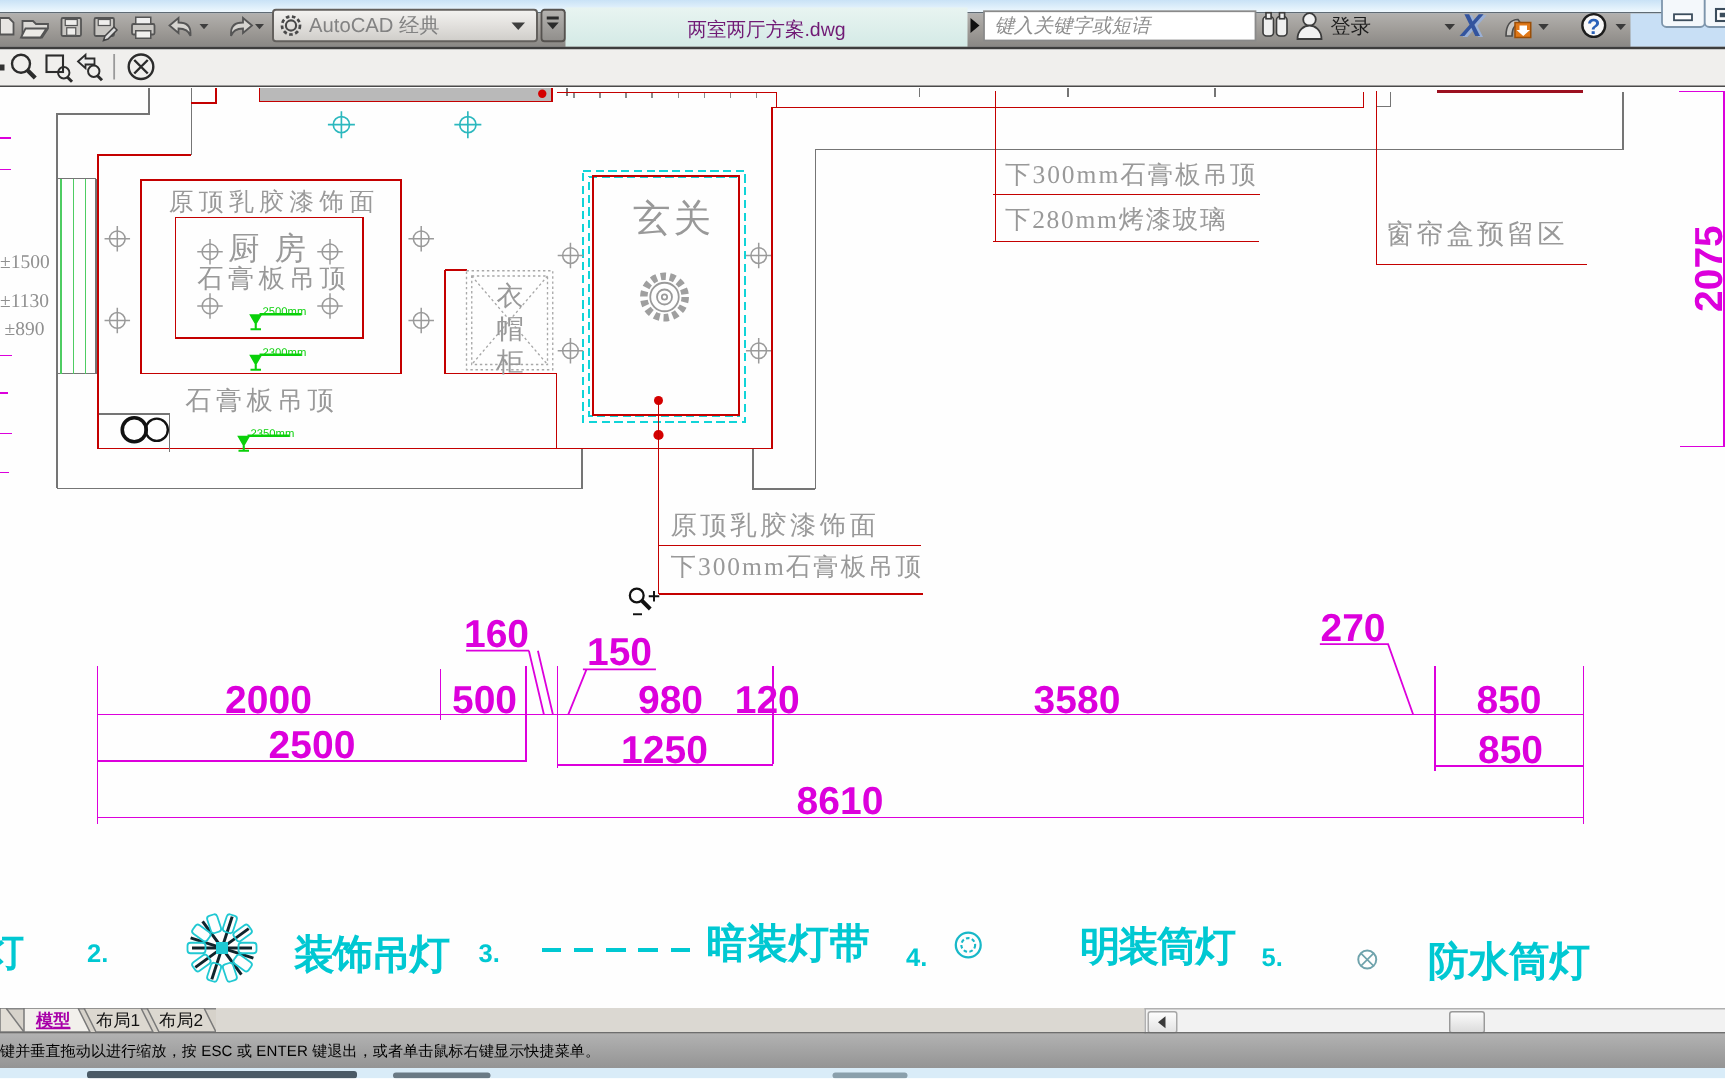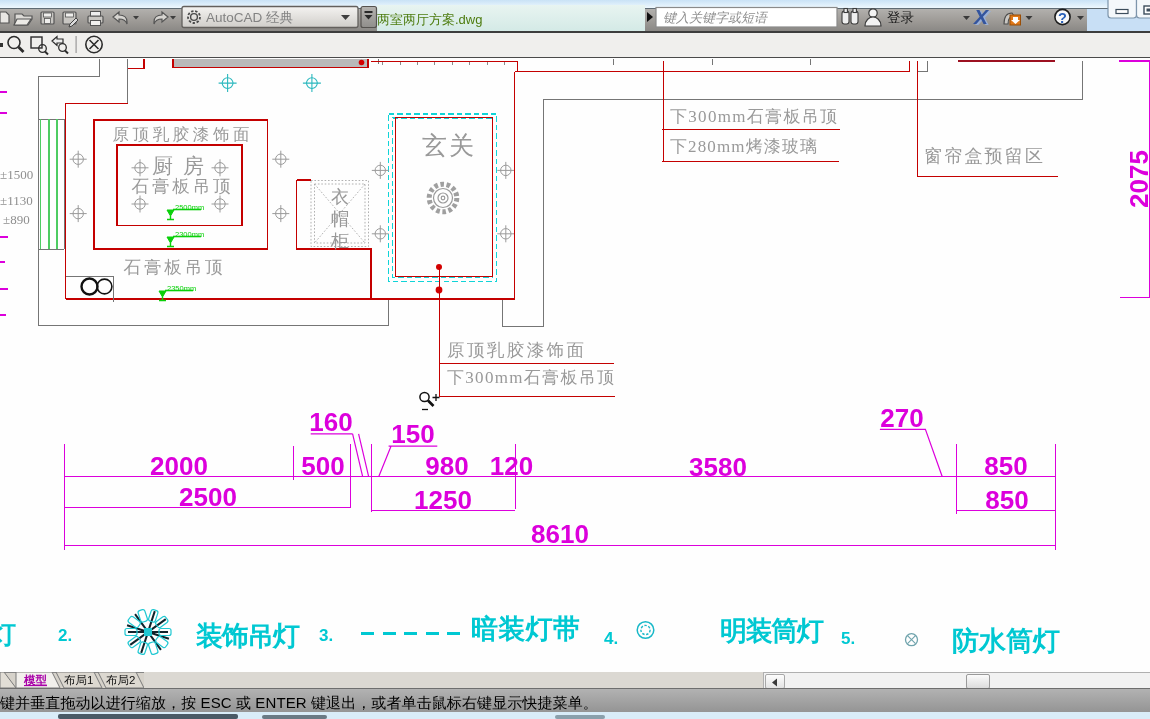--- a/index.html
+++ b/index.html
@@ -9,21 +9,21 @@
 </head>
 <body>
 <div class="page">
 
 <div class="abs" style="left:0;top:0;width:1150px;height:8px;background:linear-gradient(#c9e2f6,#eef8fe);border-bottom:1px solid #5f6b74;"></div>
 
 <div class="abs" style="left:0;top:9px;width:1150px;height:22px;background:linear-gradient(#b2b0ad,#9d9a96 55%,#8a8885);border-bottom:2px solid #3d3d3d;"></div>
 
 <div class="abs" style="left:377px;top:5px;width:268px;height:26px;background:linear-gradient(#e8f4f1,#d4eae6);"></div>
 
-<div class="abs" style="left:377px;top:11px;width:268px;font-size:13px;color:#4d7c0f;">两室两厅方案.dwg</div>
+<div class="abs" style="left:377px;top:11px;width:268px;text-align:center;font-size:13px;color:#701a75;">两室两厅方案.dwg</div>
 
 <div class="abs" style="left:1087px;top:9px;width:63px;height:22px;background:#c8dff5;"></div>
 
 <svg class="abs" style="left:0;top:0;" width="1150" height="35" viewBox="0 0 1150 35">
 
 <g>
         <path d="M0 12 h6 l3 3 v8 h-9 z" fill="#e8e6e3" stroke="#555" stroke-width="1.2"></path>
       </g>
 
 <g>
@@ -591,21 +591,21 @@
 
 <div class="abs" style="left:763px;top:672px;width:387px;height:16px;background:#f2f2f2;border:1px solid #b0b0b0;border-right:none;"></div>
 
 <div class="abs" style="left:765px;top:673.5px;width:18px;height:13px;background:linear-gradient(#fdfdfd,#e3e3e3);border:1px solid #a8a8a8;border-radius:2px;"><svg width="18" height="13">
         <path d="M11 2.5 L6 6.5 L11 10.5 z" fill="#3a3a3a"></path>
       </svg></div>
 
 <div class="abs" style="left:966px;top:673.5px;width:22px;height:13px;background:linear-gradient(#fbfbfb,#dcdcdc);border:1px solid #9a9a9a;border-radius:2px;"></div>
 
 <div class="abs" style="left:0;top:688px;width:1150px;height:24px;background:linear-gradient(#b2b2b2,#939393);border-top:1px solid #6e6e6e;">
-<div class="abs" style="left:0;top:5px;font-size:15px;color:#000;white-space:nowrap;letter-spacing:0.1px;">键并垂直拖动以进行缩放，按 ESC 或 ENTER 键退出，或者单击鼠标右键显示快捷菜单。</div>
+<div class="abs" style="left:0;top:5px;font-size:10px;color:#000;white-space:nowrap;letter-spacing:0.1px;">键并垂直拖动以进行缩放，按 ESC 或 ENTER 键退出，或者单击鼠标右键显示快捷菜单。</div>
 </div>
 
 <div class="abs" style="left:0;top:712px;width:1150px;height:7px;background:#d9ecf8;"></div>
 
 <div class="abs" style="left:58px;top:714px;width:180px;height:5px;background:#4a5a66;border-radius:2px;"></div>
 <div class="abs" style="left:262px;top:715px;width:65px;height:4px;background:#6a7a85;border-radius:2px;"></div>
 <div class="abs" style="left:555px;top:715px;width:50px;height:4px;background:#8aa0ac;border-radius:2px;"></div>
 
 </div>
 

